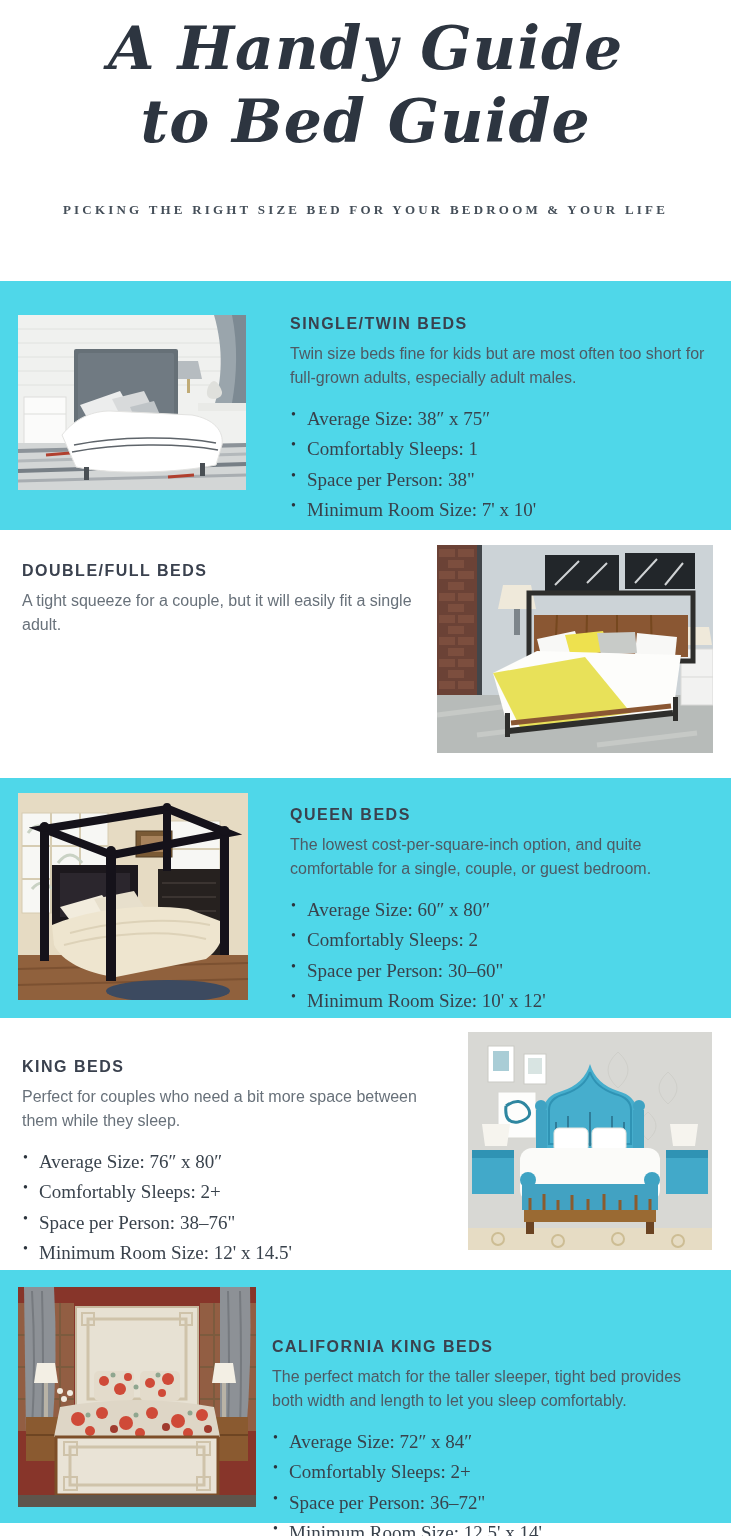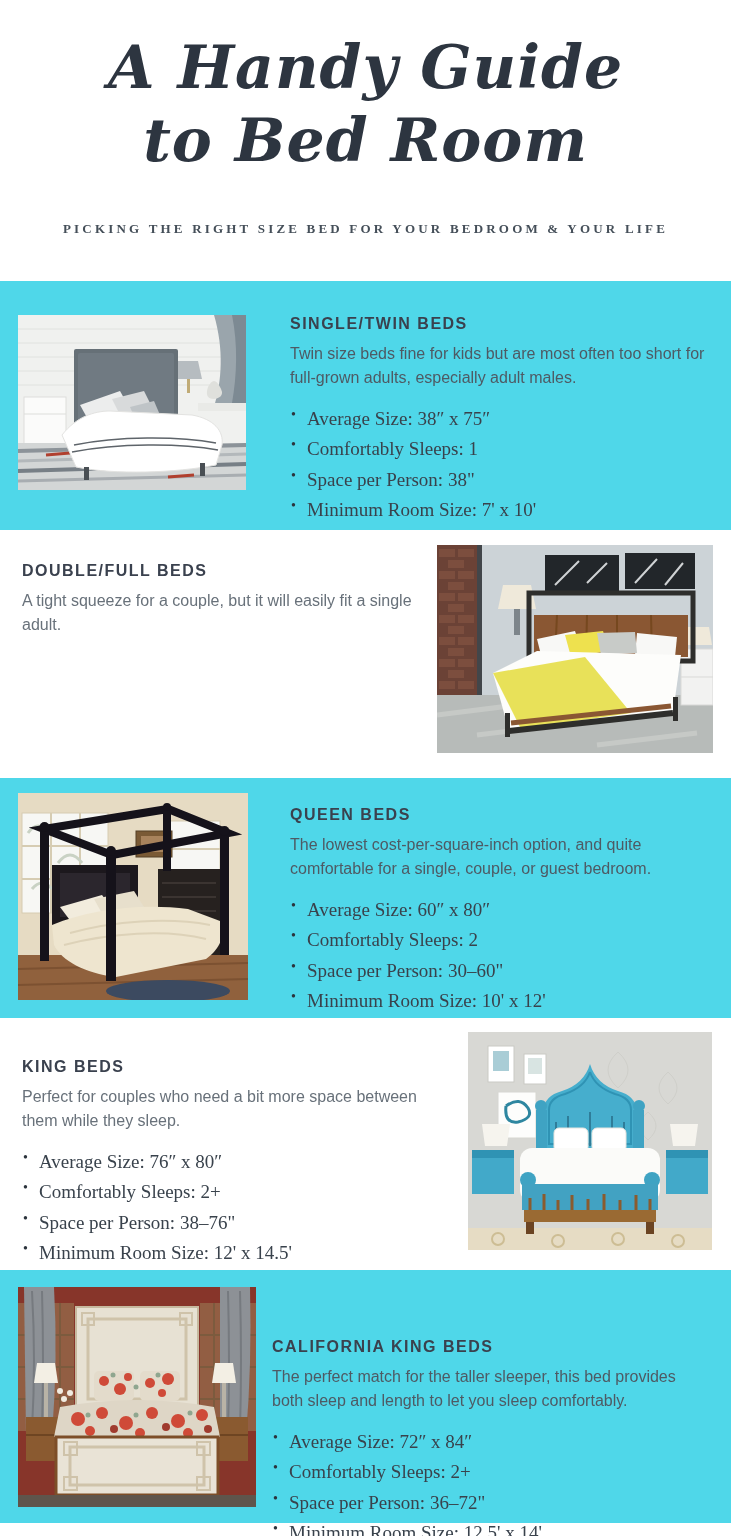--- a/index.html
+++ b/index.html
@@ -1,21 +1,21 @@
 <!DOCTYPE html>
 <html><head>
 <meta charset="utf-8">
 <style>
   html,body { margin:0; padding:0; background:#ffffff; }
   .page { position:relative; width:731px; height:1536px; background:#ffffff; overflow:hidden;
           font-family:"Liberation Sans", sans-serif; }
 
   
   .hero { height:281px; text-align:center; }
-  .script-title { margin:0; padding-top:31px; font-family:"DejaVu Serif", serif;
+  .script-title { margin:0; padding-top:12px; font-family:"DejaVu Serif", serif;
                   font-style:italic; font-weight:bold; font-size:60px; line-height:1.22;
                   color:#2d3540; letter-spacing:1px; }
   .script-title .line { display:block; }
   .subtitle { margin-top:44px; font-size:13px; font-weight:bold; letter-spacing:3.2px;
               color:#454f59;font-family:Liberation Serif, serif; }
 
   
   .band { position:relative; width:731px; }
   .cyan  { background:#4FD7E9; }
   .white { background:#ffffff; }
@@ -51,21 +51,21 @@
                      font-size:14px; color:#2b333c; }
 </style>
 </head>
 <body>
 
 <div class="page">
 
   <header class="hero">
     <h1 class="script-title">
       <span class="line">A Handy Guide</span>
-      <span class="line">to Bed Room</span>
+      <span class="line">to Bed Guide</span>
     </h1>
     <div class="subtitle">PICKING THE RIGHT SIZE BED FOR YOUR BEDROOM &amp; YOUR LIFE</div>
   </header>
 
   <section class="band cyan s1">
     <figure class="photo">
       <svg viewBox="0 0 228 175" preserveAspectRatio="none">
         <rect width="228" height="175" fill="#f0f1ef"></rect>
         <g stroke="#e0e2df" stroke-width="1">
           <line x1="0" y1="14" x2="228" y2="14"></line>
@@ -402,21 +402,21 @@
         <rect x="52" y="160" width="134" height="38" fill="none" stroke="#cfc3aa" stroke-width="3"></rect>
         <rect x="46" y="155" width="13" height="13" fill="none" stroke="#cfc3aa" stroke-width="2"></rect>
         <rect x="179" y="155" width="13" height="13" fill="none" stroke="#cfc3aa" stroke-width="2"></rect>
         <rect x="46" y="190" width="13" height="13" fill="none" stroke="#cfc3aa" stroke-width="2"></rect>
         <rect x="179" y="190" width="13" height="13" fill="none" stroke="#cfc3aa" stroke-width="2"></rect>
         <rect x="0" y="208" width="238" height="12" fill="#5f554c"></rect>
       </svg>
     </figure>
     <div class="copy">
       <h2>CALIFORNIA KING BEDS</h2>
-      <p>The perfect match for the taller sleeper, this bed provides both sleep and length to let you sleep comfortably.</p>
+      <p>The perfect match for the taller sleeper, tight bed provides both width and length to let you sleep comfortably.</p>
       <ul>
         <li><span>Average Size: 72″ x 84″</span></li>
         <li><span>Comfortably Sleeps: 2+</span></li>
         <li><span>Space per Person: 36–72"</span></li>
         <li><span>Minimum Room Size: 12.5' x 14'</span></li>
       </ul>
     </div>
   </section>
 
   <footer class="bottom-strip"></footer>

